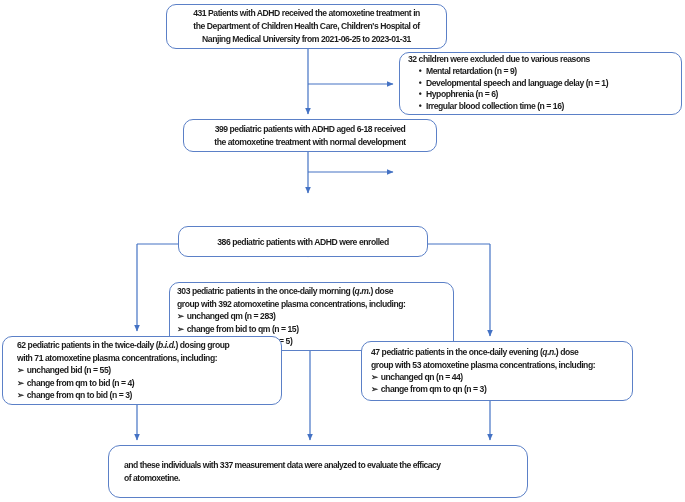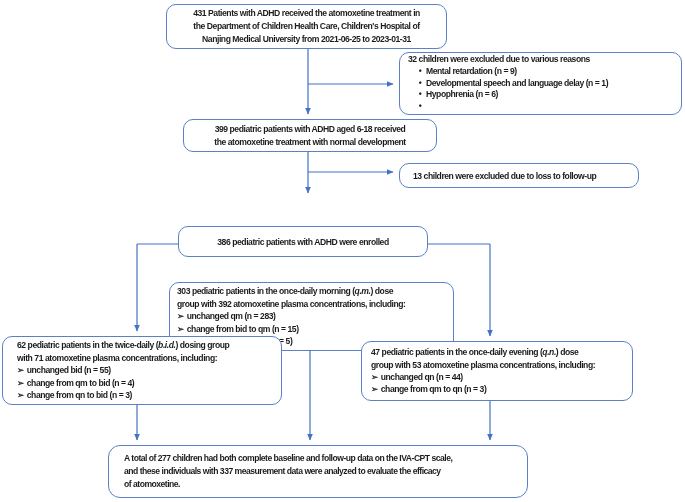--- a/index.html
+++ b/index.html
@@ -74,31 +74,29 @@
     <div class="dot-row">
       <span class="dot-mark">•</span>
       <span>Developmental speech and language delay (n = 1)</span>
     </div>
     <div class="dot-row">
       <span class="dot-mark">•</span>
       <span>Hypophrenia (n = 6)</span>
     </div>
     <div class="dot-row">
       <span class="dot-mark">•</span>
+      <span>Irregular blood collection time (n = 16)</span>
     </div>
   </div>
 
   <div id="box-eligible-399" class="box center">
     <div class="ln">399 pediatric patients with ADHD aged 6-18 received</div>
     <div class="ln">the atomoxetine treatment with normal development</div>
   </div>
 
-  <div id="box-excluded-13" class="box">
-    <div class="ln">13 children were excluded due to loss to follow-up</div>
-  </div>
 
   <div id="box-enrolled-386" class="box center">
     <div class="ln">386 pediatric patients with ADHD were enrolled</div>
   </div>
 
   <div id="box-qm-group" class="box">
     <div class="ln"><span>303 pediatric patients in the once-daily morning (</span><span class="it">q.m.</span><span>) dose</span></div>
     <div class="ln">group with 392 atomoxetine plasma concentrations, including:</div>
     <div class="arr-row">
       <span class="arr-mark">➢</span>
@@ -138,18 +136,17 @@
       <span class="arr-mark">➢</span>
       <span>unchanged qn (n = 44)</span>
     </div>
     <div class="arr-row">
       <span class="arr-mark">➢</span>
       <span>change from qm to qn (n = 3)</span>
     </div>
   </div>
 
   <div id="box-efficacy" class="box">
-    <div class="ln">A total of 277 children had both complete baseline and follow-up data on the IVA-CPT scale,</div>
     <div class="ln">and these individuals with 337 measurement data were analyzed to evaluate the efficacy</div>
     <div class="ln">of atomoxetine.</div>
   </div>
 
 </div>
 
 </body></html>

